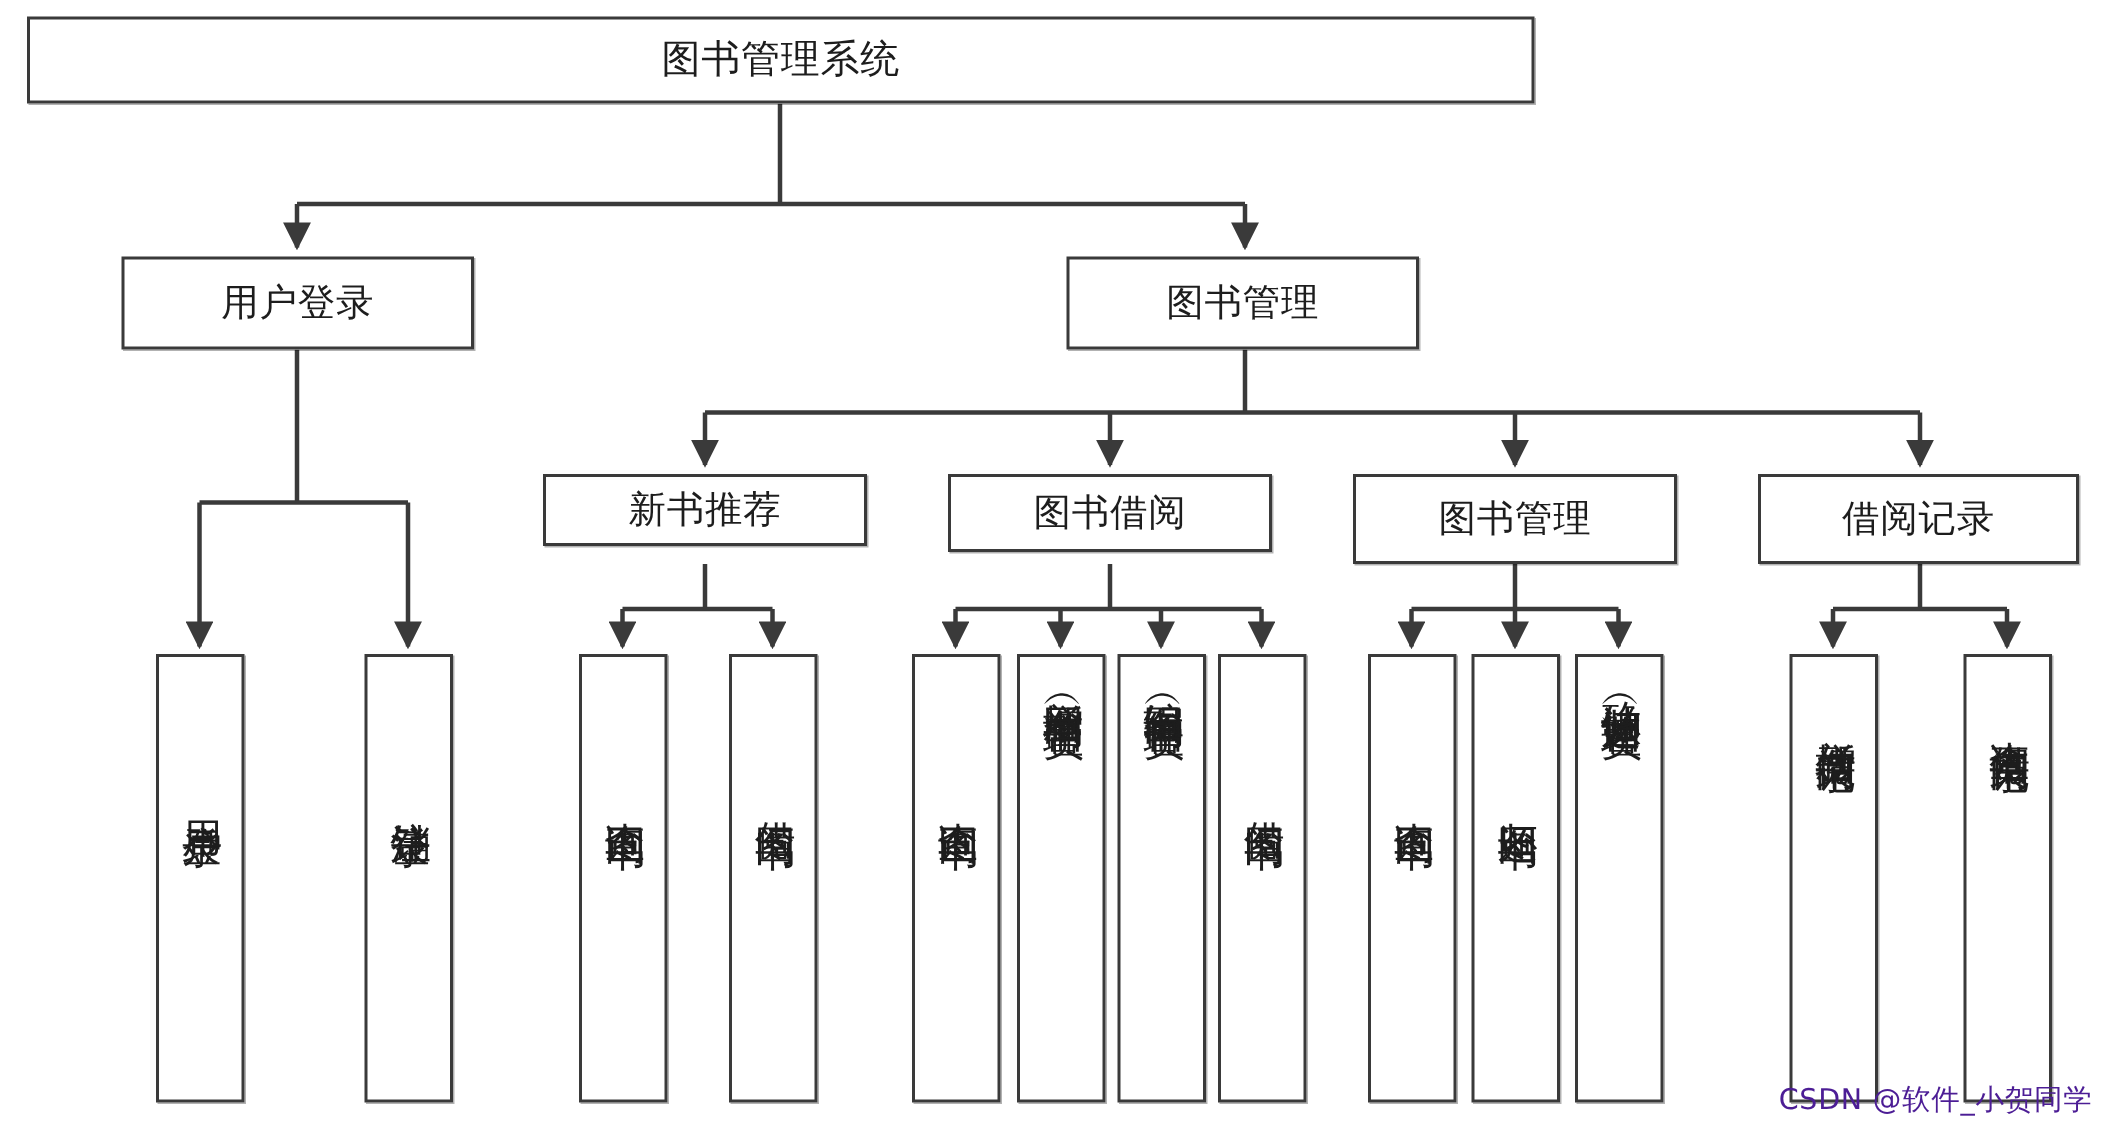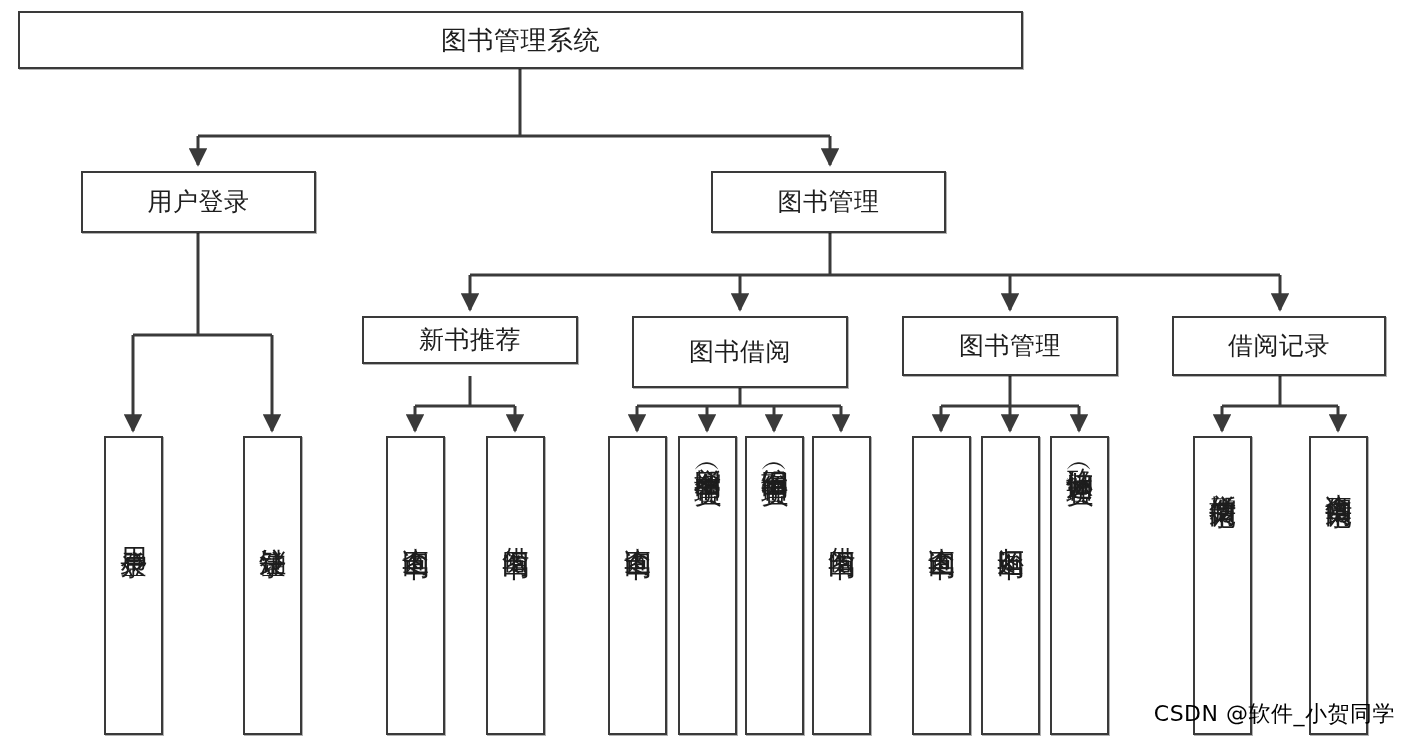--- a/index.html
+++ b/index.html
@@ -68,23 +68,23 @@
   }
   .node.vert.long .label {
     padding-top: 2px;
   }
   .node.vert.rec .label {
     padding-top: 28px;
   }
   .watermark {
     position: absolute;
     right: 10px;
-    bottom: 18px;
-    font-size: 22px;
-    color: #000000;
+    bottom: 1px;
+    font-size: 19px;
+    color: #4c1d95;
     letter-spacing: 0.5px;
     white-space: nowrap;
   }
 </style>
 </head>
 <body>
 
 <div id="diagram">
 
   <svg id="connectors" viewBox="0 0 1405 747" xmlns="http://www.w3.org/2000/svg">
@@ -144,21 +144,21 @@
   <div class="node horiz" style="left:81px; top:171px; width:235px; height:62px;">
     <span class="label">用户登录</span>
   </div>
   <div class="node horiz" style="left:711px; top:171px; width:235px; height:62px;">
     <span class="label">图书管理</span>
   </div>
 
   <div class="node horiz" style="left:362px; top:316px; width:216px; height:48px;">
     <span class="label">新书推荐</span>
   </div>
-  <div class="node horiz" style="left:632px; top:316px; width:216px; height:72px;">
+  <div class="node horiz" style="left:632px; top:316px; width:216px; height:52px;">
     <span class="label">图书借阅</span>
   </div>
   <div class="node horiz" style="left:902px; top:316px; width:216px; height:60px;">
     <span class="label">图书管理</span>
   </div>
   <div class="node horiz" style="left:1172px; top:316px; width:214px; height:60px;">
     <span class="label">借阅记录</span>
   </div>
 
   <div class="node vert mid" style="left:104px; top:436px; width:59px; height:299px;">

